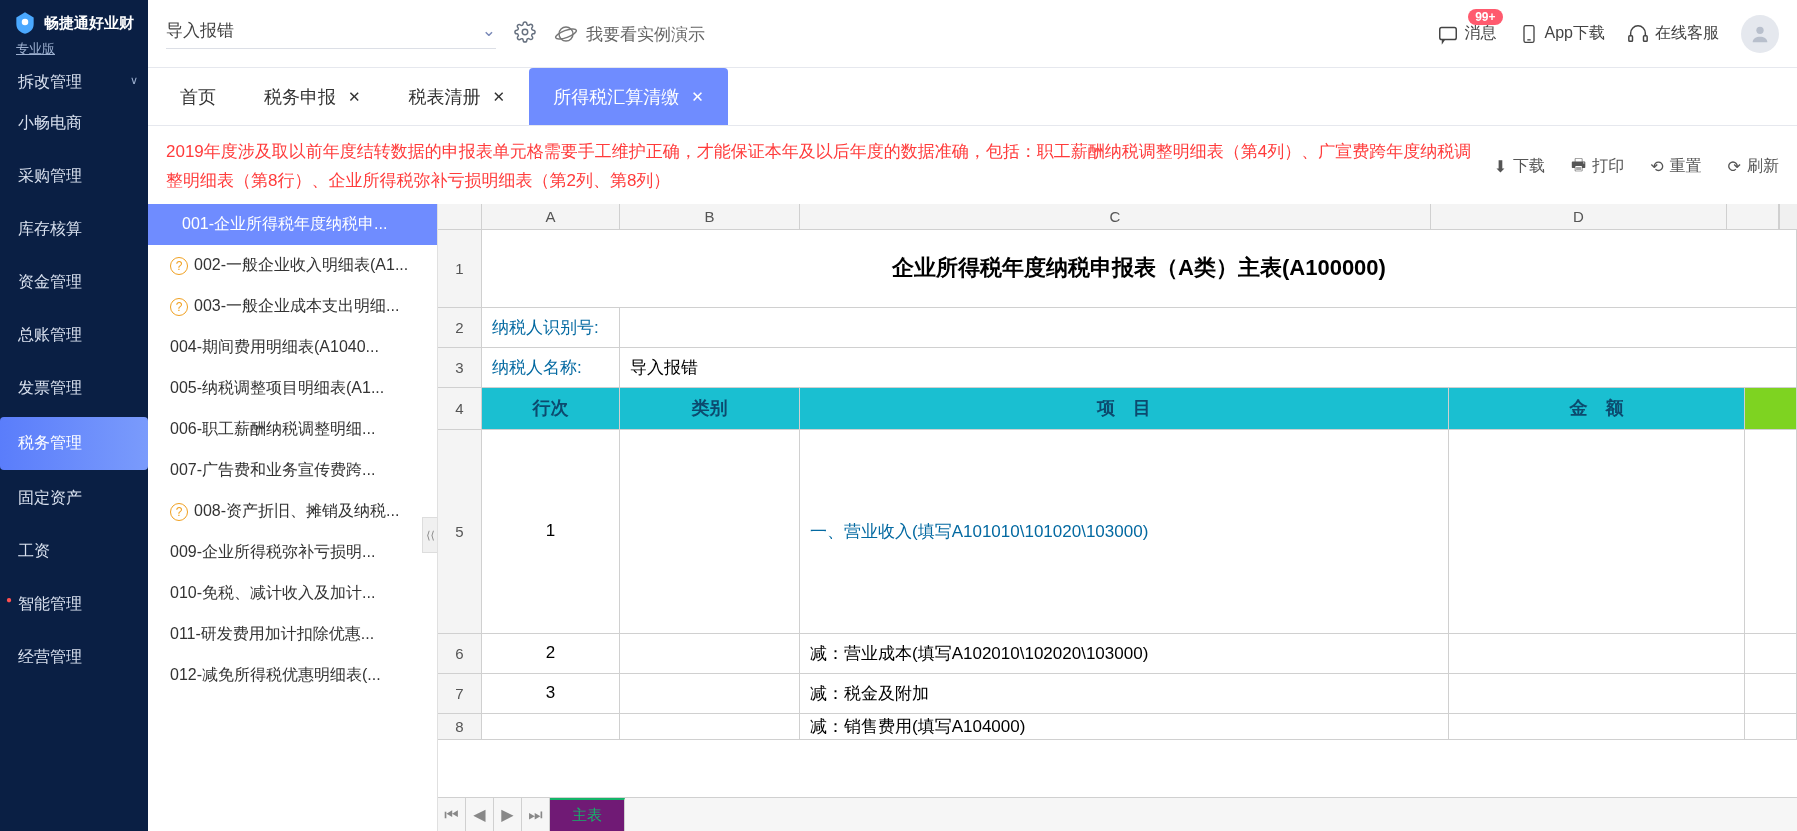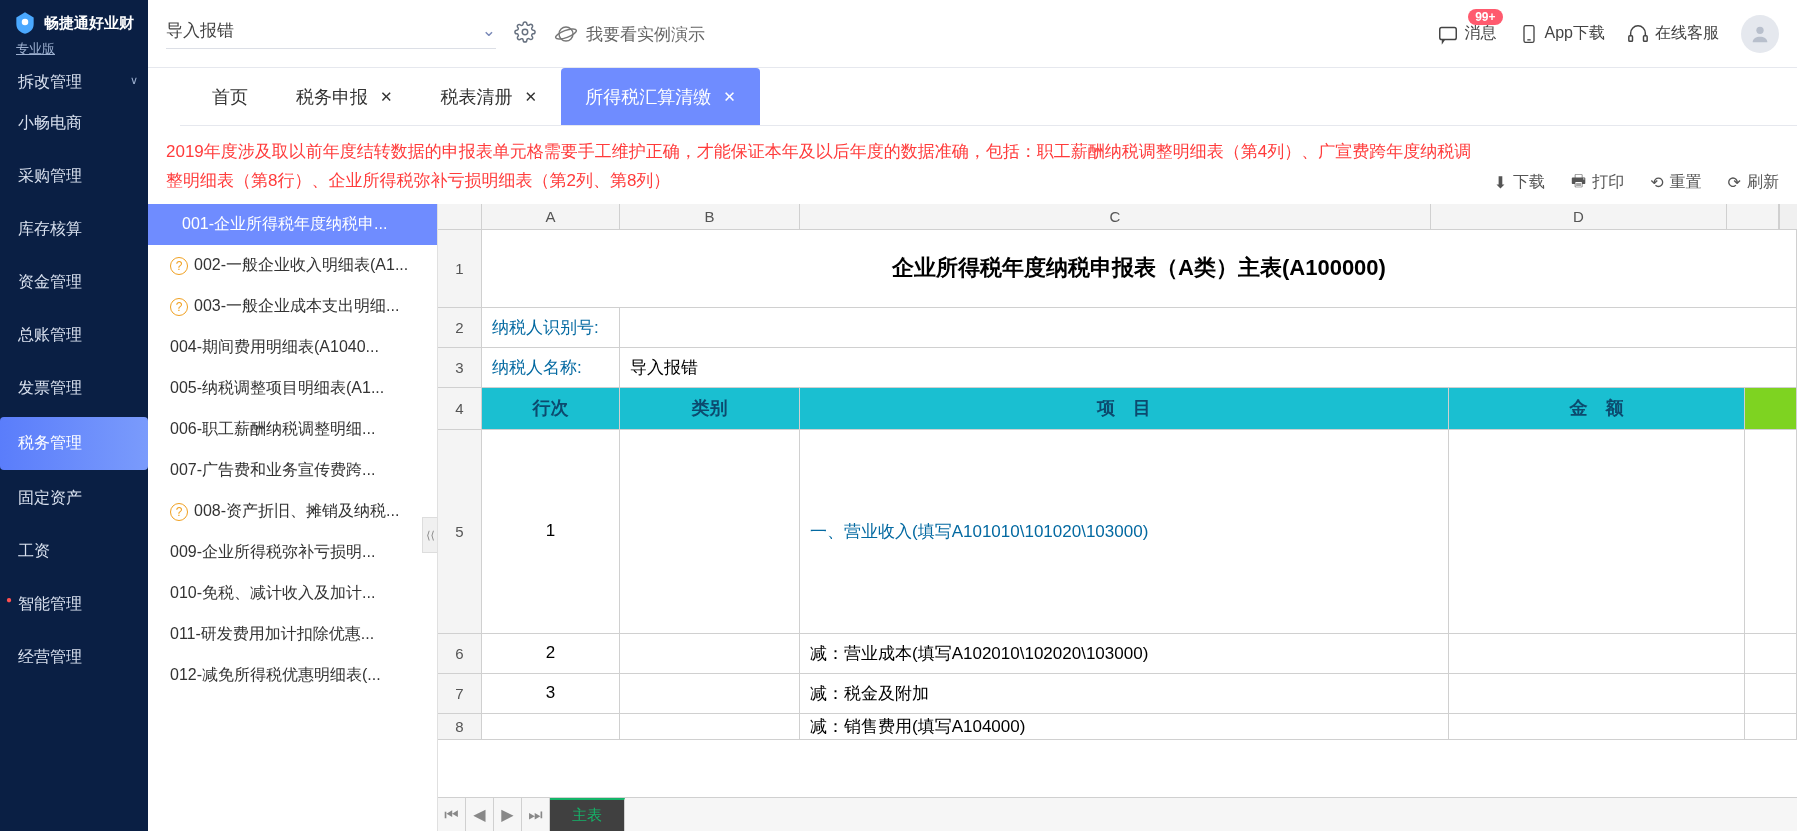--- a/index.html
+++ b/index.html
@@ -18,26 +18,26 @@
 .main { flex: 1; display: flex; flex-direction: column; min-width: 0; }
 .topbar { height: 68px; display: flex; align-items: center; padding: 0 18px; border-bottom: 1px solid #e6e8ee; gap: 18px; }
 .import-box { display: flex; align-items: center; gap: 10px; width: 330px; border-bottom: 1px solid #dcdfe6; padding-bottom: 6px; font-size: 17px; color: #444; }
 .chev-down { color: #7b8ab8; }
 .gear { color: #66707f; }
 .planet-link { display: flex; align-items: flex-end; gap: 8px; color: #666; font-size: 17px; cursor: pointer; }
 .topbar-right { margin-left: auto; display: flex; align-items: center; gap: 22px; font-size: 16px; color: #444; }
 .tb-item { display: flex; align-items: center; gap: 6px; cursor: pointer; position: relative; }
 .badge { position: absolute; top: -14px; right: -6px; background: #ff5a6e; color: #fff; font-size: 12px; border-radius: 10px; padding: 1px 7px; font-weight: 600; }
 .avatar { width: 38px; height: 38px; border-radius: 50%; background: #e5e8ee; display:flex; align-items:center; justify-content:center; color:#9aa3b2; }
-.tabs { display: flex; align-items: stretch; height: 58px; border-bottom: 1px solid #e6e8ee; padding-left: 8px; margin-left: 32px; }
+.tabs { display: flex; align-items: stretch; height: 58px; border-bottom: 1px solid #e6e8ee; padding-left: 8px; }
 .tab { display: flex; align-items: center; padding: 0 24px; font-size: 18px; color: #333; cursor: pointer; gap: 8px; }
 .tab.active { background: #6f8cff; color: #fff; border-radius: 4px 4px 0 0; }
 .tab .x { font-size: 15px; margin-left: 4px; }
 .content { flex: 1; display: flex; flex-direction: column; min-height: 0; }
-.notice-row { display: flex; align-items: flex-end; padding: 12px 18px 8px; gap: 22px; }
+.notice-row { display: flex; align-items: center; padding: 12px 18px 8px; gap: 22px; }
 .notice-text { color: #ff3b3b; font-size: 17px; line-height: 1.7; flex: 1; }
 .actions { display: flex; gap: 26px; font-size: 16px; color: #555; }
 .action { display: flex; align-items: center; gap: 6px; cursor: pointer; }
 .lower { flex: 1; display: flex; min-height: 0; }
 .taxlist { width: 290px; border-right: 1px solid #e0e0e0; overflow: hidden; position: relative; }
 .taxitem { padding: 10px 14px 10px 22px; font-size: 16px; color: #333; cursor: pointer; white-space: nowrap; overflow: hidden; text-overflow: ellipsis; position: relative; }
 .taxitem.sel { background: #6f8cff; color: #fff; padding-left: 34px; }
 .taxitem.q::before { content:"?"; display:inline-flex; align-items:center; justify-content:center; width:16px; height:16px; border:1px solid #f0a020; color:#f0a020; border-radius:50%; font-size:12px; margin-right:6px; }
 .collapse-handle { position:absolute; right:-1px; top:50%; width:16px; height:36px; background:#f0f0f0; display:flex; align-items:center; justify-content:center; color:#888; font-size:11px; cursor:pointer; border:1px solid #ddd; border-right:none; }
 .sheet { flex: 1; display: flex; flex-direction: column; min-width: 0; }
@@ -50,21 +50,21 @@
 .rownum { width: 44px; background: #f4f4f4; border-right: 1px solid #d0d0d0; display: flex; align-items: center; justify-content: center; font-size: 15px; color: #555; }
 .cell { border-right: 1px solid #d0d0d0; padding: 8px 10px; font-size: 17px; display: flex; align-items: center; }
 .row1 { height: 78px; } .row2, .row3 { height: 40px; } .row4 { height: 42px; } .row5 { height: 204px; } .row6, .row7 { height: 40px; } .row8 { height: 26px; }
 .title-cell { justify-content: center; font-weight: 600; font-size: 22px; }
 .hdr { background: #1abfd1; color: #0c4a6e; font-weight: 600; justify-content: center; font-size: 18px; }
 .hdrg { background: #7ed321; }
 .center { justify-content: center; }
 .label { font-weight: 400; color: #0369a1; }
 .sheet-tabs { height: 34px; display: flex; align-items: stretch; border-top: 1px solid #d0d0d0; background: #f6f6f6; }
 .st-nav { width: 28px; display: flex; align-items: center; justify-content: center; border-right: 1px solid #d0d0d0; color: #888; cursor: pointer; }
-.st-tab { padding: 6px 22px; border-right: 1px solid #d0d0d0; font-size: 15px; color: #14b569; background: #404040; border-top: 2px solid #14b569; font-weight: 500; }
+.st-tab { padding: 6px 22px; border-right: 1px solid #d0d0d0; font-size: 15px; color: #14b569; background: #701a75; border-top: 2px solid #14b569; font-weight: 500; }
 .vscroll { width: 18px; background: #f0f0f0; border-left: 1px solid #d0d0d0; }
 </style>
 </head>
 <body>
 
 <div class="app">
   <div class="sidebar">
     <div class="logo-area">
       <svg width="26" height="26" viewBox="0 0 24 24">
           <path fill="#4aa8ff" d="M12 2l8 5v6c0 5-3.5 8-8 9-4.5-1-8-4-8-9V7l8-5z"></path>

